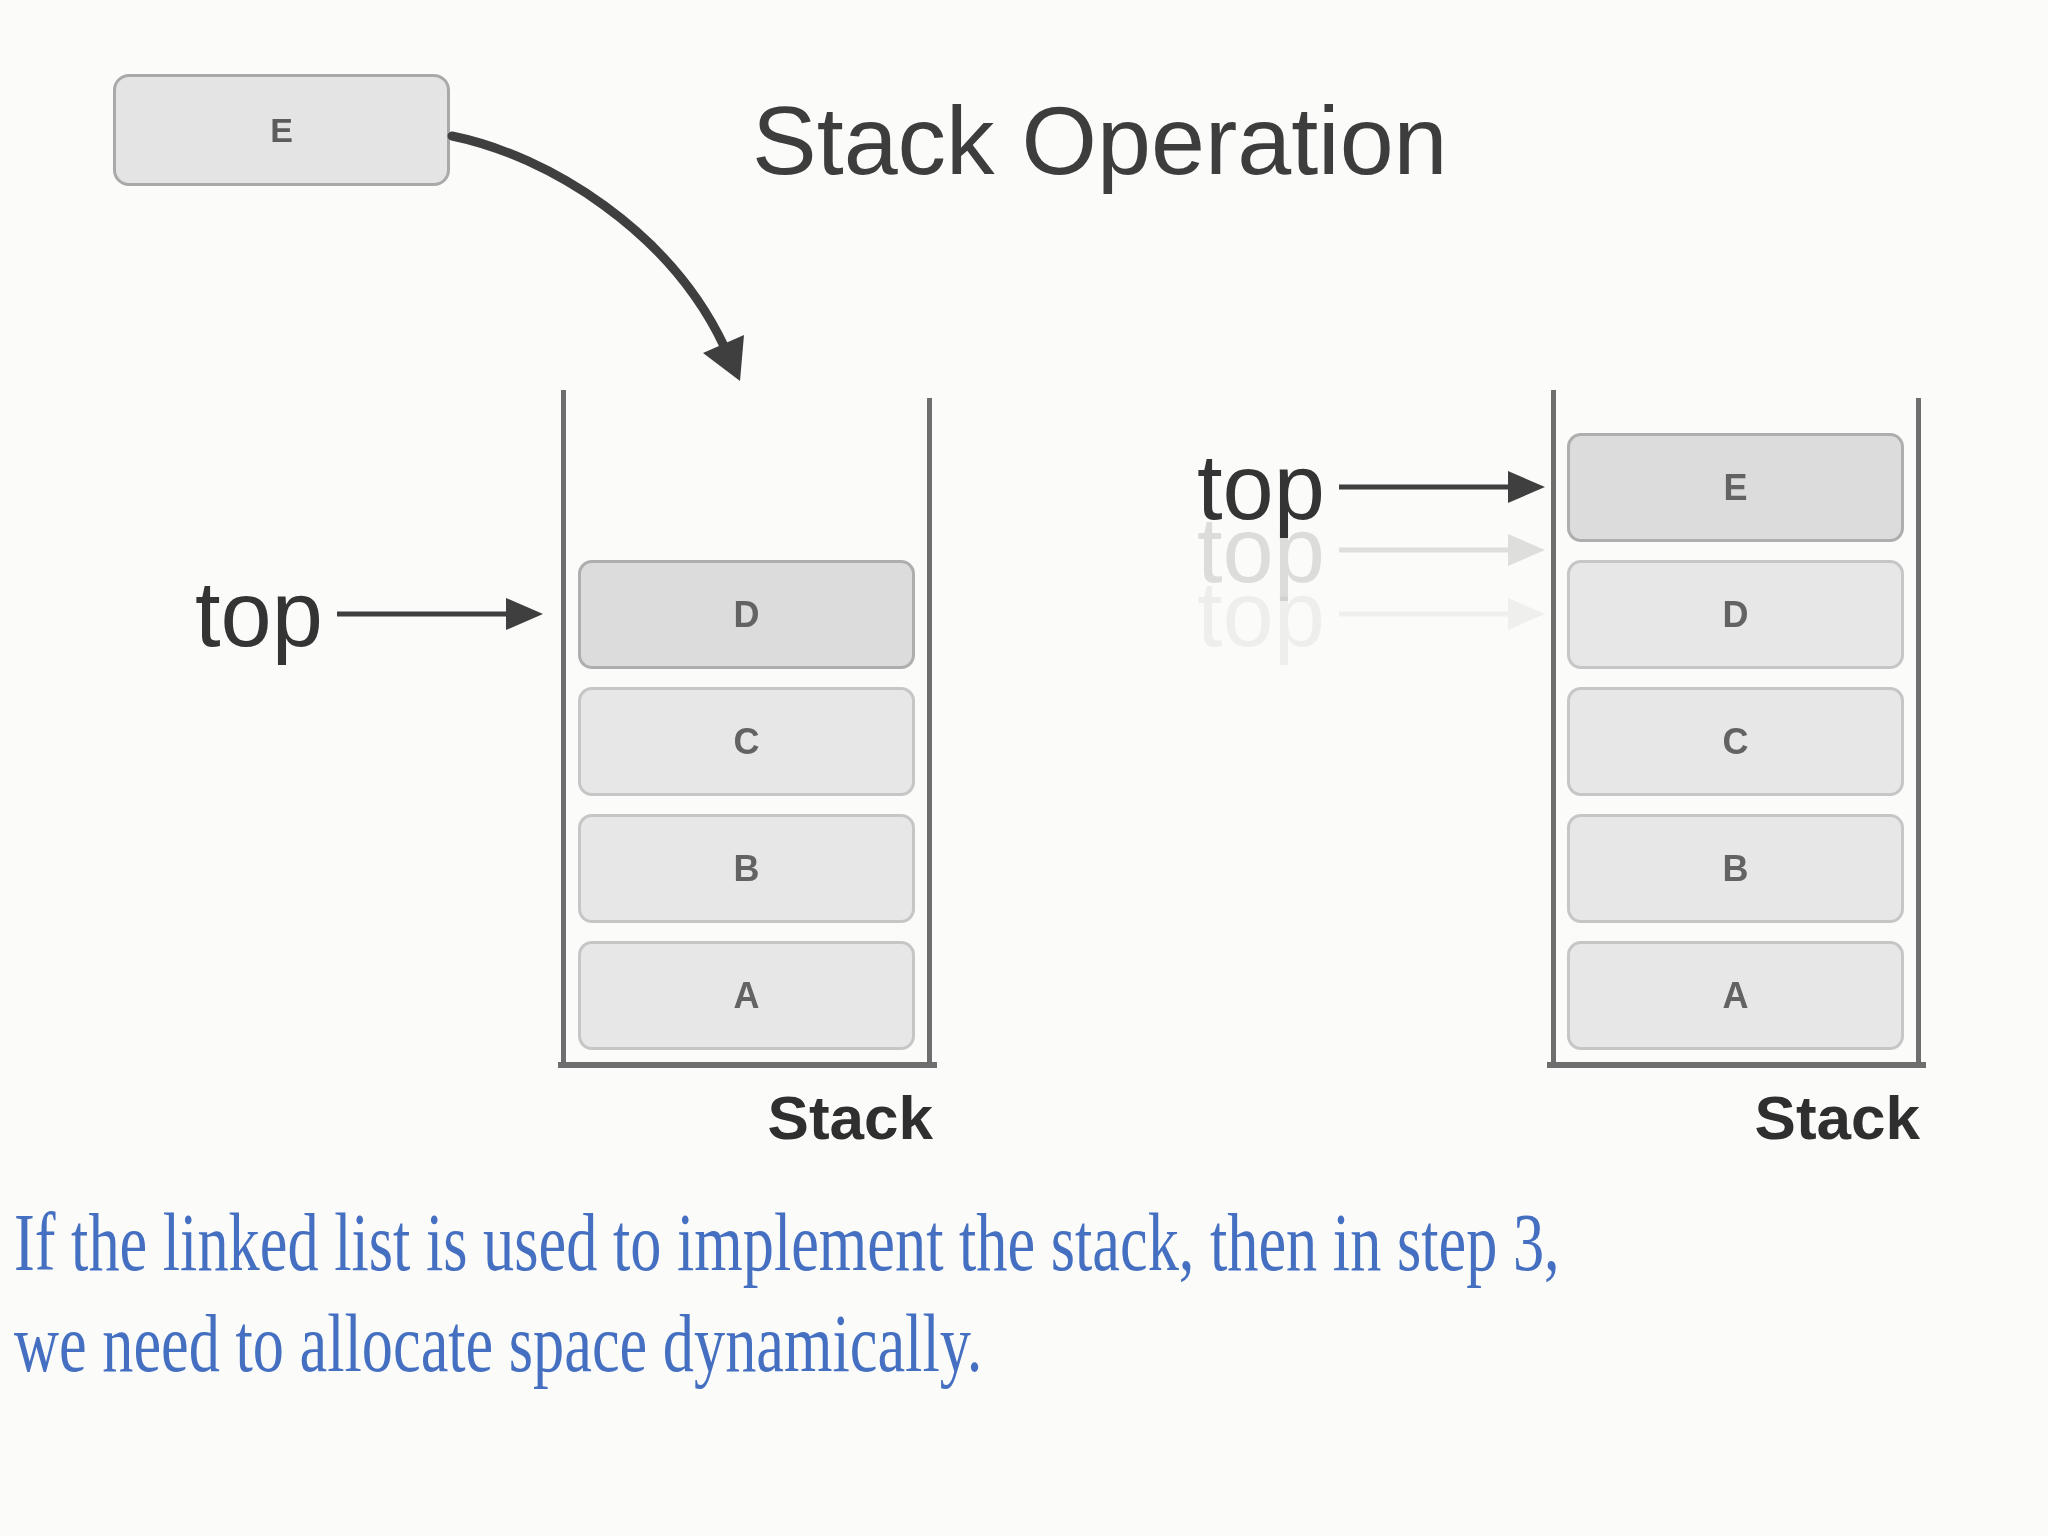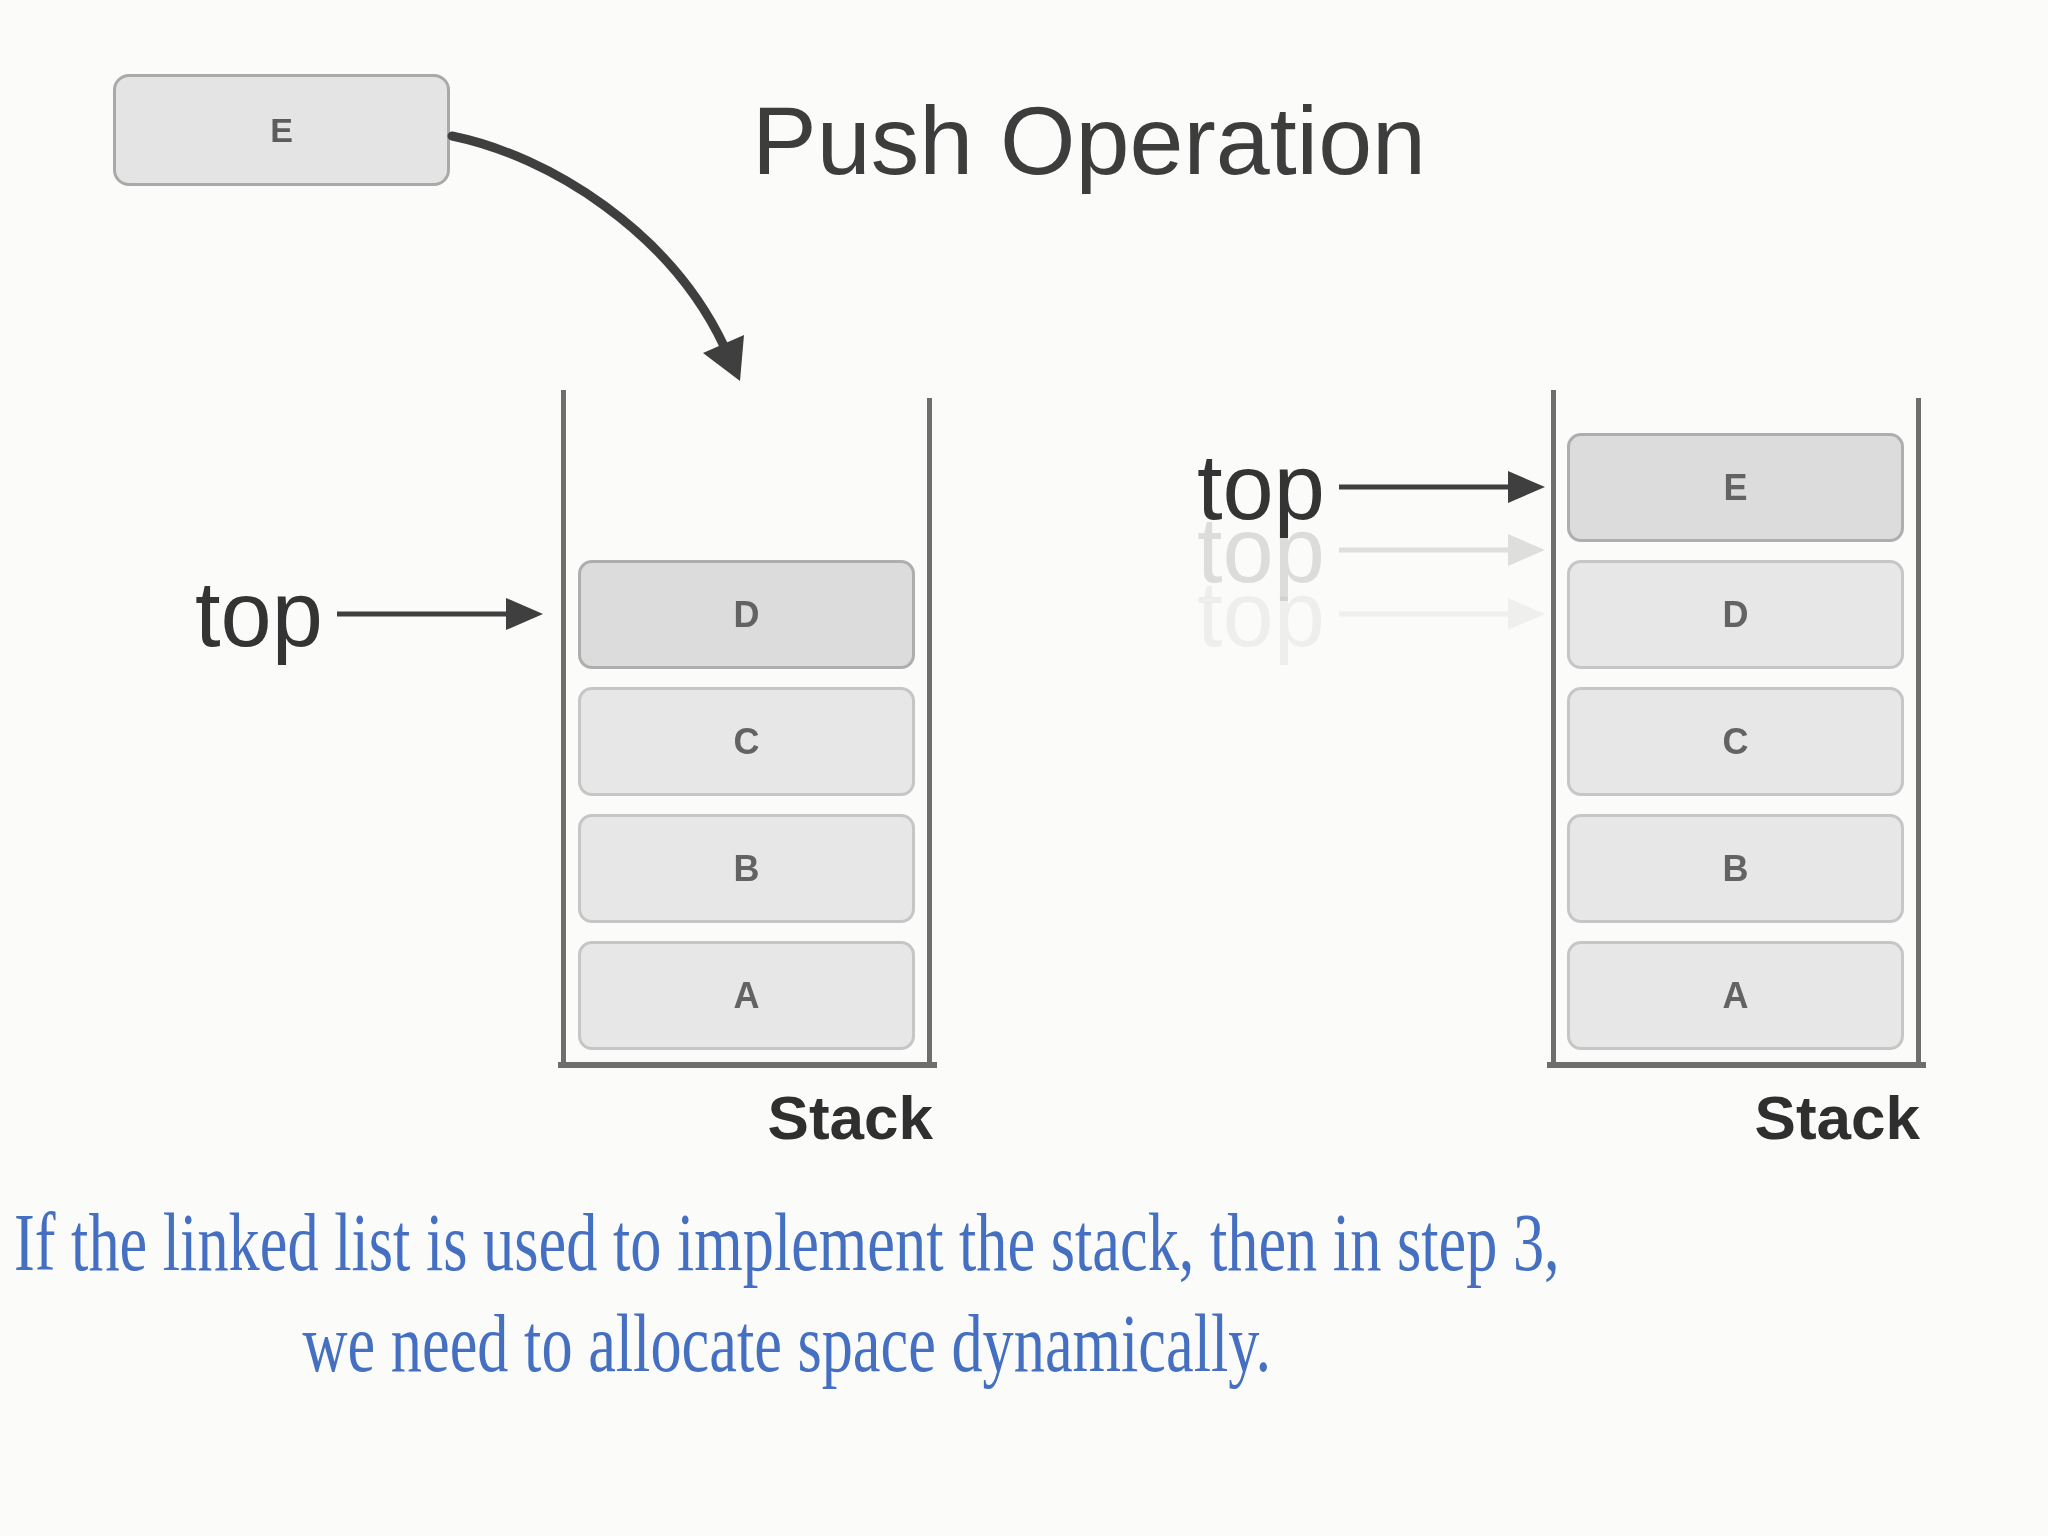--- a/index.html
+++ b/index.html
@@ -28,30 +28,30 @@
   .pointer-row{position:absolute;display:flex;align-items:center;height:110px;}
   .toplabel{font:500 92px/1 "Liberation Sans",sans-serif;color:#343434;}
   .harrow{margin-left:12px;display:block;}
   .ghost1{opacity:0.15;}
   .ghost2{opacity:0.06;}
 
   .caption{position:absolute;width:372px;text-align:right;
            font:600 62px/1.1 "Liberation Sans",sans-serif;color:#2f2f2f;}
 
   .para{position:absolute;left:14px;top:1192px;color:#4570c1;
-        font-family:"Liberation Serif",serif;text-align:center;}
+        font-family:"Liberation Serif",serif;}
   .pline{font-size:82px;line-height:101px;white-space:nowrap;
          transform:scaleX(0.76);transform-origin:0 0;}
 </style>
 </head>
 <body>
 
 <div class="canvas">
 
-  <h1 class="title">Push Operation</h1>
+  <h1 class="title">Stack Operation</h1>
 
   <div class="floating-box">
     <span>E</span>
   </div>
 
   <svg class="curve-arrow" width="330" height="310" viewBox="0 0 330 310">
     <path d="M 22 44 C 120 64, 240 140, 294 254" fill="none" stroke="#3f3f3f" stroke-width="9" stroke-linecap="round"></path>
     <polygon points="310,289 273,261 314,243" fill="#3f3f3f"></polygon>
   </svg>
 

